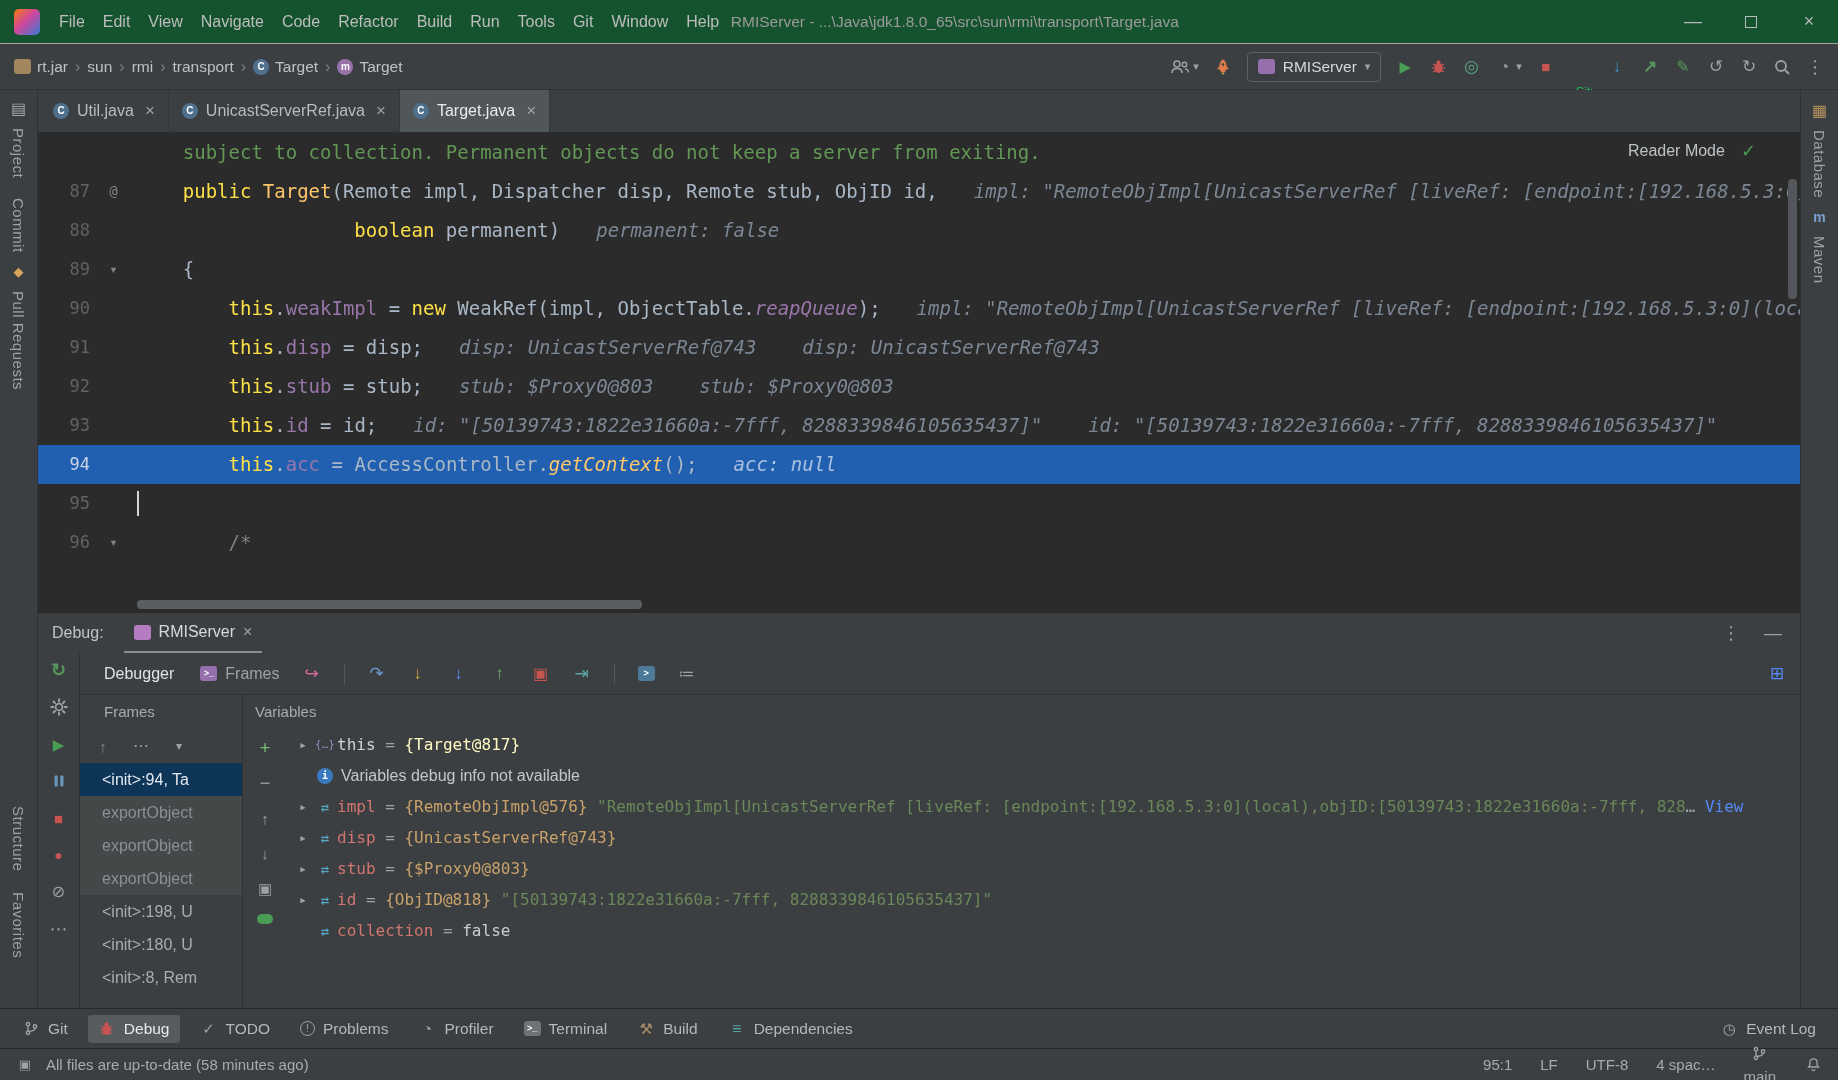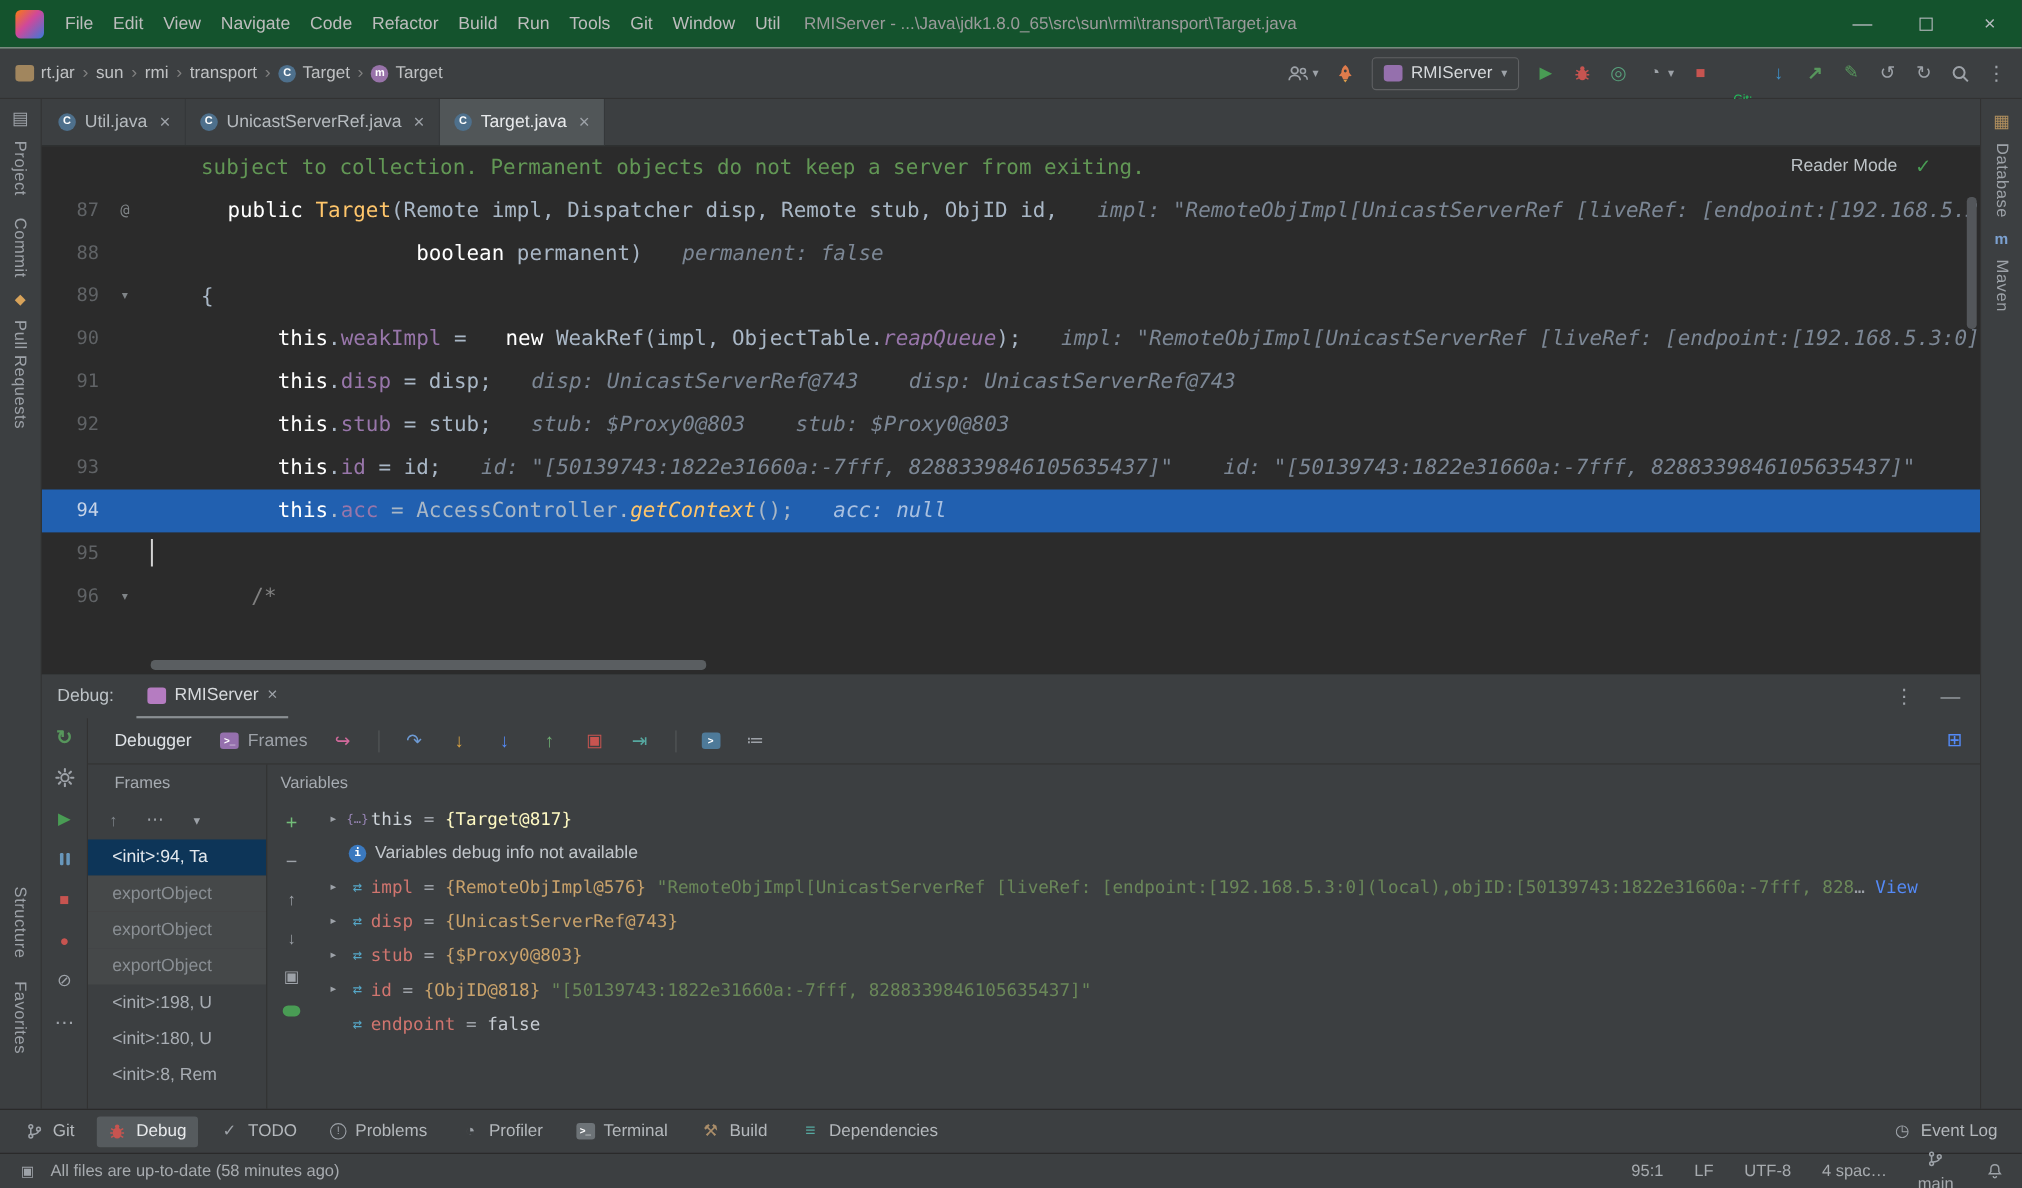--- a/index.html
+++ b/index.html
@@ -65,21 +65,21 @@
   
   .editor{position:relative;background:#2b2b2b;flex:1 1 auto;overflow:hidden;
     font-family:"DejaVu Sans Mono",monospace;}
   .line{display:flex;height:39px;line-height:39px;font-size:19px;white-space:pre;}
   .line .gut{flex:0 0 99px;display:flex;}
   .gut .num{width:52px;text-align:right;color:#606366;font-size:17px;}
   .gut .gmark{width:47px;text-align:center;color:#7f8487;font-size:14px;}
   .code{flex:1;overflow:hidden;}
   .line.exec{background:#2160b0;}
   .line.exec .num{color:#c7d4e8;}
-  .tk-plain{color:#a9b7c6;} .tk-kw{color:#ffffff;margin-left:24px;} .tk-decl{color:#ffc66b;}
+  .tk-plain{color:#a9b7c6;} .tk-kw{color:#fde047;} .tk-decl{color:#ffc66b;}
   .tk-field{color:#9876aa;} .tk-sfield{color:#9876aa;font-style:italic;}
   .tk-smethod{color:#ffc66b;font-style:italic;} .tk-comment{color:#808080;}
   .tk-doc{color:#629755;}
   .hint{font-style:italic;color:#7c8795;margin-left:36px;}
   .line.exec .hint{color:#a9c0e0;}
   .caret{display:inline-block;width:2px;height:25px;background:#d4d4d4;vertical-align:-6px;}
   .reader-widget{position:absolute;top:7px;right:44px;display:flex;align-items:center;gap:16px;
     color:#bdc3c7;font-family:"Liberation Sans",sans-serif;font-size:16px;}
   .check{color:#499c54;font-size:18px;}
   .hscroll{position:absolute;left:99px;bottom:3px;width:505px;height:9px;border-radius:4px;background:#5a5e61;}
@@ -152,21 +152,21 @@
         <div class="menu-item">Edit</div>
         <div class="menu-item">View</div>
         <div class="menu-item">Navigate</div>
         <div class="menu-item">Code</div>
         <div class="menu-item">Refactor</div>
         <div class="menu-item">Build</div>
         <div class="menu-item">Run</div>
         <div class="menu-item">Tools</div>
         <div class="menu-item">Git</div>
         <div class="menu-item">Window</div>
-        <div class="menu-item">Util</div>
+        <div class="menu-item">Help</div>
       </div>
     <div class="win-title">RMIServer - ...\Java\jdk1.8.0_65\src\sun\rmi\transport\Target.java</div>
     <div class="win-controls">
       <span class="win-btn">—</span>
       <span class="win-btn">
           <i class="maxbox"></i>
         </span>
       <span class="win-btn">×</span>
     </div>
   </div>
@@ -445,21 +445,21 @@
                       <span class="ic" style="color: rgb(157, 162, 168); font-size: 15px;">▣</span>
                       <span class="ic ic-pill" style="background: rgb(73, 156, 84);"></span>
                     </div>
                   <div class="vars-tree">
                       <div class="var-row"><span class="chev">▸</span><span class="vicon"><span class="ic" style="color: rgb(154, 135, 184); font-size: 11px;">{…}</span></span><span class="var-name var-this">this</span><span class="eq"> = </span><span class="v-ref">{Target@817}</span></div>
                       <div class="var-row"><span class="chev"></span><span class="vicon"><span class="ic ic-circle" style="background: rgb(59, 121, 191);">i</span></span><span class="info-text">Variables debug info not available</span></div>
                       <div class="var-row"><span class="chev">▸</span><span class="vicon"><span class="ic" style="color: rgb(86, 168, 200); font-size: 14px;">⇄</span></span><span class="var-name">impl</span><span class="eq"> = </span><span class="v-objref">{RemoteObjImpl@576} </span><span class="v-str">"RemoteObjImpl[UnicastServerRef [liveRef: [endpoint:[192.168.5.3:0](local),objID:[50139743:1822e31660a:-7fff, 828</span><span class="v-dim">… </span><span class="v-link">View</span></div>
                       <div class="var-row"><span class="chev">▸</span><span class="vicon"><span class="ic" style="color: rgb(86, 168, 200); font-size: 14px;">⇄</span></span><span class="var-name">disp</span><span class="eq"> = </span><span class="v-objref">{UnicastServerRef@743}</span></div>
                       <div class="var-row"><span class="chev">▸</span><span class="vicon"><span class="ic" style="color: rgb(86, 168, 200); font-size: 14px;">⇄</span></span><span class="var-name">stub</span><span class="eq"> = </span><span class="v-objref">{$Proxy0@803}</span></div>
                       <div class="var-row"><span class="chev">▸</span><span class="vicon"><span class="ic" style="color: rgb(86, 168, 200); font-size: 14px;">⇄</span></span><span class="var-name">id</span><span class="eq"> = </span><span class="v-objref">{ObjID@818} </span><span class="v-str">"[50139743:1822e31660a:-7fff, 8288339846105635437]"</span></div>
-                      <div class="var-row"><span class="chev"></span><span class="vicon"><span class="ic" style="color: rgb(86, 168, 200); font-size: 14px;">⇄</span></span><span class="var-name">endpoint</span><span class="eq"> = </span><span class="v-plain">false</span></div>
+                      <div class="var-row"><span class="chev"></span><span class="vicon"><span class="ic" style="color: rgb(86, 168, 200); font-size: 14px;">⇄</span></span><span class="var-name">collection</span><span class="eq"> = </span><span class="v-plain">false</span></div>
                     </div>
                 </div>
               </div>
             </div>
           </div>
         </div>
       </div>
     </div>
 
     <div class="stripe right">

